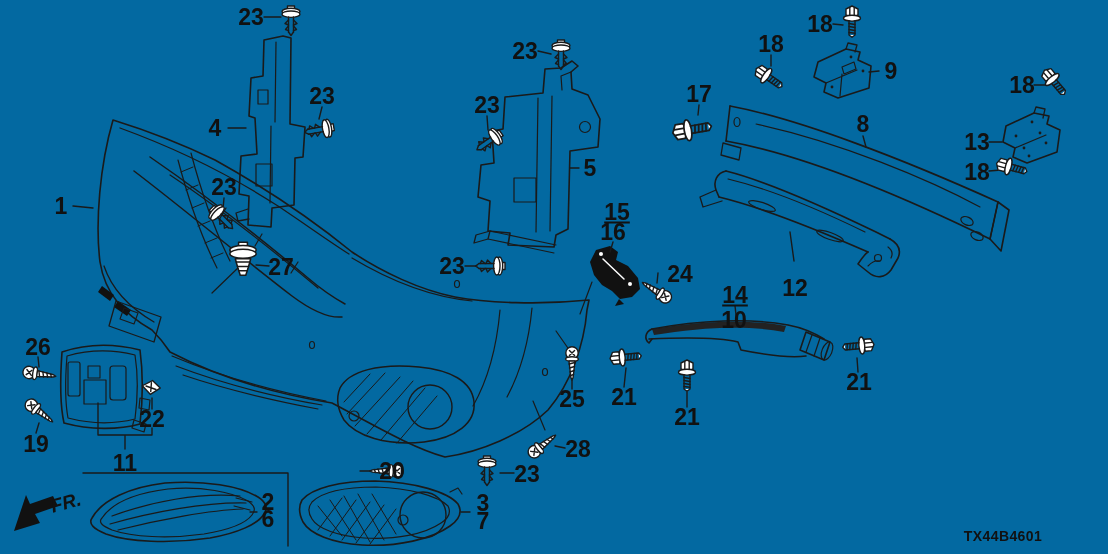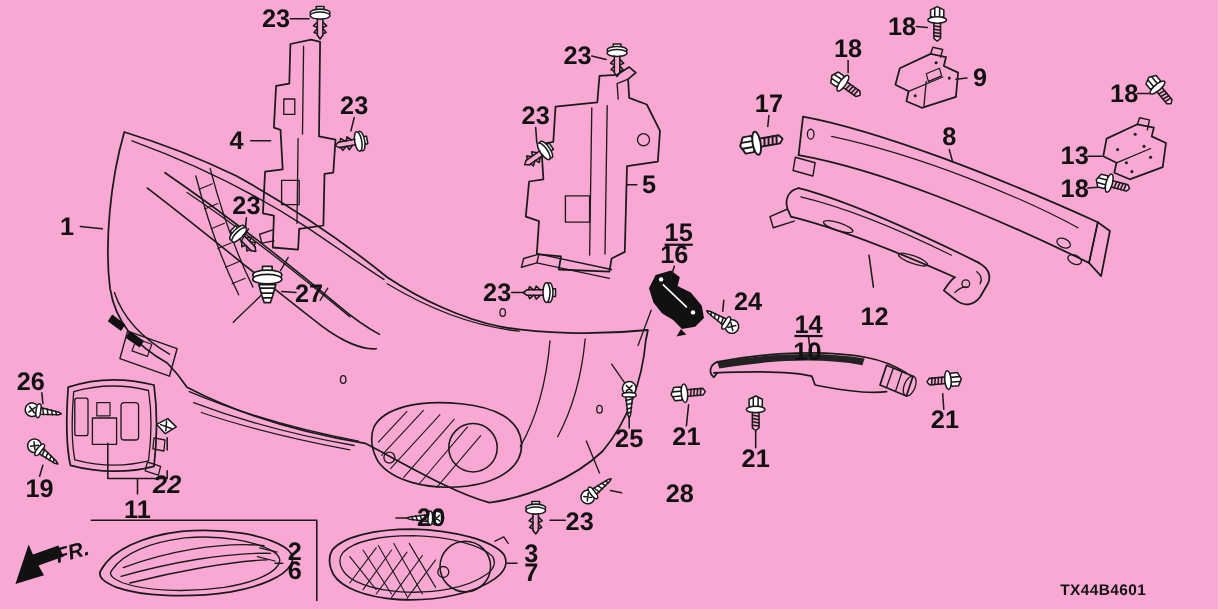--- a/index.html
+++ b/index.html
@@ -1,16 +1,16 @@
 <!DOCTYPE html>
 <html><head>
 <meta charset="utf-8">
 <style>
   html,body{margin:0;padding:0;background:#fff;}
-  .stage{position:relative;width:1108px;height:554px;background:#f9a8d4;overflow:hidden;
+  .stage{position:relative;width:1108px;height:554px;background:#0369a1;overflow:hidden;
          font-family:"Liberation Sans",sans-serif;}
   .stage svg{position:absolute;left:0;top:0;}
   .layer{position:absolute;left:0;top:0;width:100%;height:100%;pointer-events:none;}
   .callout{position:absolute;transform:translate(-50%,-50%);font-size:23px;font-weight:bold;
            color:#111;line-height:1;white-space:nowrap;}
   .diagram-code{position:absolute;transform:translate(-50%,-50%);font-size:14px;font-weight:bold;
            color:#111;letter-spacing:.4px;}
   .fr-label{position:absolute;transform:translate(-50%,-50%) rotate(-15deg);font-size:19px;
            font-weight:bold;font-style:italic;color:#111;}
 </style>
@@ -305,30 +305,30 @@
       <div class="callout" style="left: 224px; top: 187px;">23</div>
       <div class="callout" style="left: 61px; top: 206px;">1</div>
       <div class="callout" style="left: 617px; top: 212px; text-decoration: underline;">15</div>
       <div class="callout" style="left: 613px; top: 232px; text-align: right;">16</div>
       <div class="callout" style="left: 281px; top: 267px;">27</div>
       <div class="callout" style="left: 452px; top: 266px;">23</div>
       <div class="callout" style="left: 680px; top: 262px; margin-top: 12px;">24</div>
       <div class="callout" style="left: 734px; top: 276px; margin-top: 44px;">10</div>
       <div class="callout" style="left: 735px; top: 295px; text-decoration: underline;">14</div>
       <div class="callout" style="left: 795px; top: 272px; margin-top: 16px;">12</div>
-      <div class="callout" style="left: 28px; top: 347px;">26</div>
-      <div class="callout" style="left: 152px; top: 441px; font-style: italic;">22</div>
+      <div class="callout" style="left: 38px; top: 347px;">26</div>
+      <div class="callout" style="left: 152px; top: 419px;">22</div>
       <div class="callout" style="left: 36px; top: 444px;">19</div>
       <div class="callout" style="left: 125px; top: 463px;">11</div>
       <div class="callout" style="left: 572px; top: 399px;">25</div>
       <div class="callout" style="left: 624px; top: 397px;">21</div>
       <div class="callout" style="left: 687px; top: 417px;">21</div>
       <div class="callout" style="left: 859px; top: 382px;">21</div>
       <div class="callout" style="left: 347px; top: 471px; margin-left: 45px;">20</div>
-      <div class="callout" style="left: 578px; top: 449px; margin-left: 40px;">28</div>
+      <div class="callout" style="left: 578px; top: 449px;">28</div>
       <div class="callout" style="left: 527px; top: 474px;">23</div>
       <div class="callout" style="left: 268px; top: 502px;">2</div>
       <div class="callout" style="left: 268px; top: 519px;">6</div>
       <div class="callout" style="left: 483px; top: 503px;">3</div>
       <div class="callout" style="left: 483px; top: 521px;">7</div>
     </div>
 
 <div class="fr-label" style="left:66px;top:503px;">FR.</div>
 
 <div class="diagram-code" style="left:1003px;top:536px;">TX44B4601</div>

